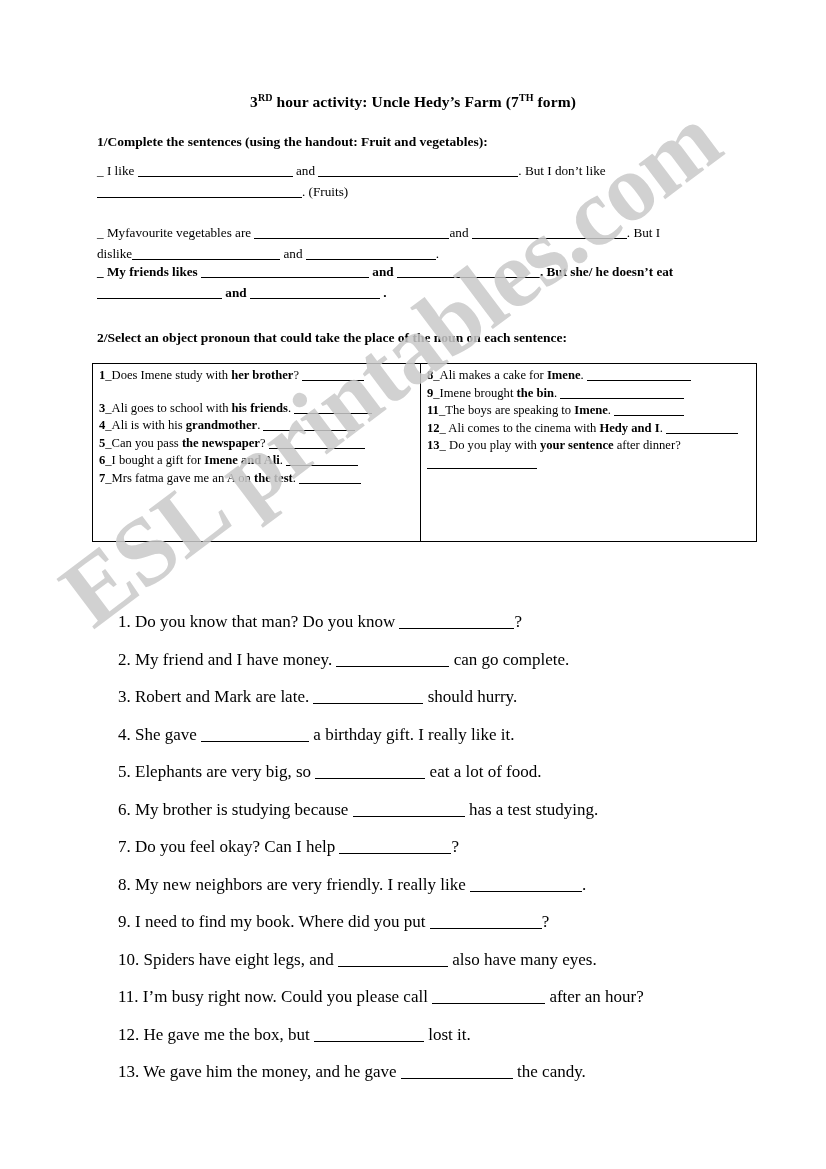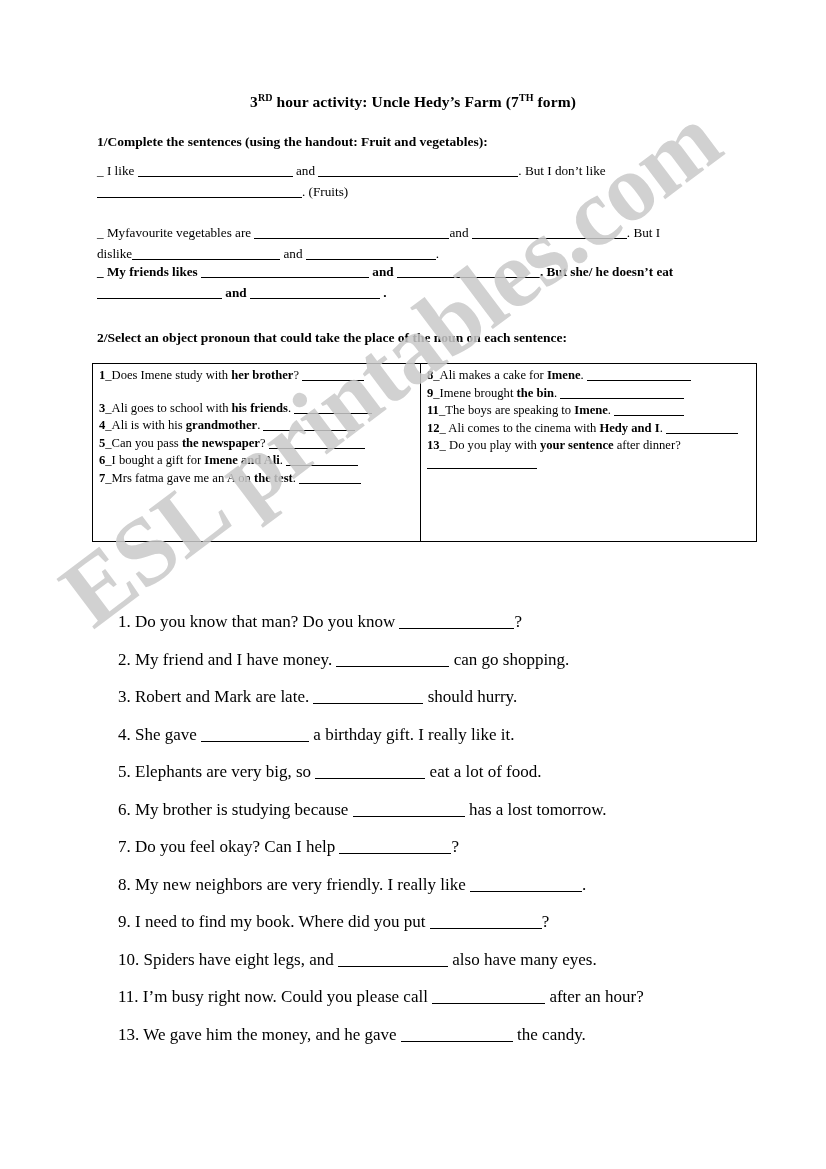--- a/index.html
+++ b/index.html
@@ -204,38 +204,39 @@
       <div class="q-item"><span class="q-num">13</span><span>_ Do you play with </span><span class="q-u">your sentence</span><span> after dinner? </span><br><span class="blank" style="width:110px;"></span></div>
 
     </div>
   </div>
 
 
   <div class="s3-list">
 
     <div class="s3-item"><span>1. Do you know that man? Do you know </span><span class="blank" style="width:115px;"></span><span>?</span></div>
 
-    <div class="s3-item"><span>2. My friend and I have money. </span><span class="blank" style="width:113px;"></span><span> can go shopping.</span></div>
+    <div class="s3-item"><span>2. My friend and I have money. </span><span class="blank" style="width:113px;"></span><span> can go complete.</span></div>
 
     <div class="s3-item"><span>3. Robert and Mark are late. </span><span class="blank" style="width:110px;"></span><span> should hurry.</span></div>
 
     <div class="s3-item"><span> 4. She gave </span><span class="blank" style="width:108px;"></span><span> a birthday gift. I really like it.</span></div>
 
     <div class="s3-item"><span>5. Elephants are very big, so </span><span class="blank" style="width:110px;"></span><span> eat a lot of food.</span></div>
 
-    <div class="s3-item"><span>6. My brother is studying because </span><span class="blank" style="width:112px;"></span><span> has a lost tomorrow.</span></div>
+    <div class="s3-item"><span>6. My brother is studying because </span><span class="blank" style="width:112px;"></span><span> has a test studying.</span></div>
 
     <div class="s3-item"><span>7. Do you feel okay? Can I help </span><span class="blank" style="width:112px;"></span><span>?</span></div>
 
     <div class="s3-item"><span> 8. My new neighbors are very friendly. I really like </span><span class="blank" style="width:112px;"></span><span>.</span></div>
 
     <div class="s3-item"><span>9. I need to find my book. Where did you put </span><span class="blank" style="width:112px;"></span><span>?</span></div>
 
     <div class="s3-item"><span>10. Spiders have eight legs, and </span><span class="blank" style="width:110px;"></span><span> also have many eyes.</span></div>
 
     <div class="s3-item"><span>11. I’m busy right now. Could you please call </span><span class="blank" style="width:113px;"></span><span> after an hour?</span></div>
 
+    <div class="s3-item"><span>12. He gave me the box, but </span><span class="blank" style="width:110px;"></span><span> lost it.</span></div>
 
     <div class="s3-item"><span>13. We gave him the money, and he gave </span><span class="blank" style="width:112px;"></span><span> the candy.</span></div>
 
   </div>
 
 </div>
 
 </body></html>

